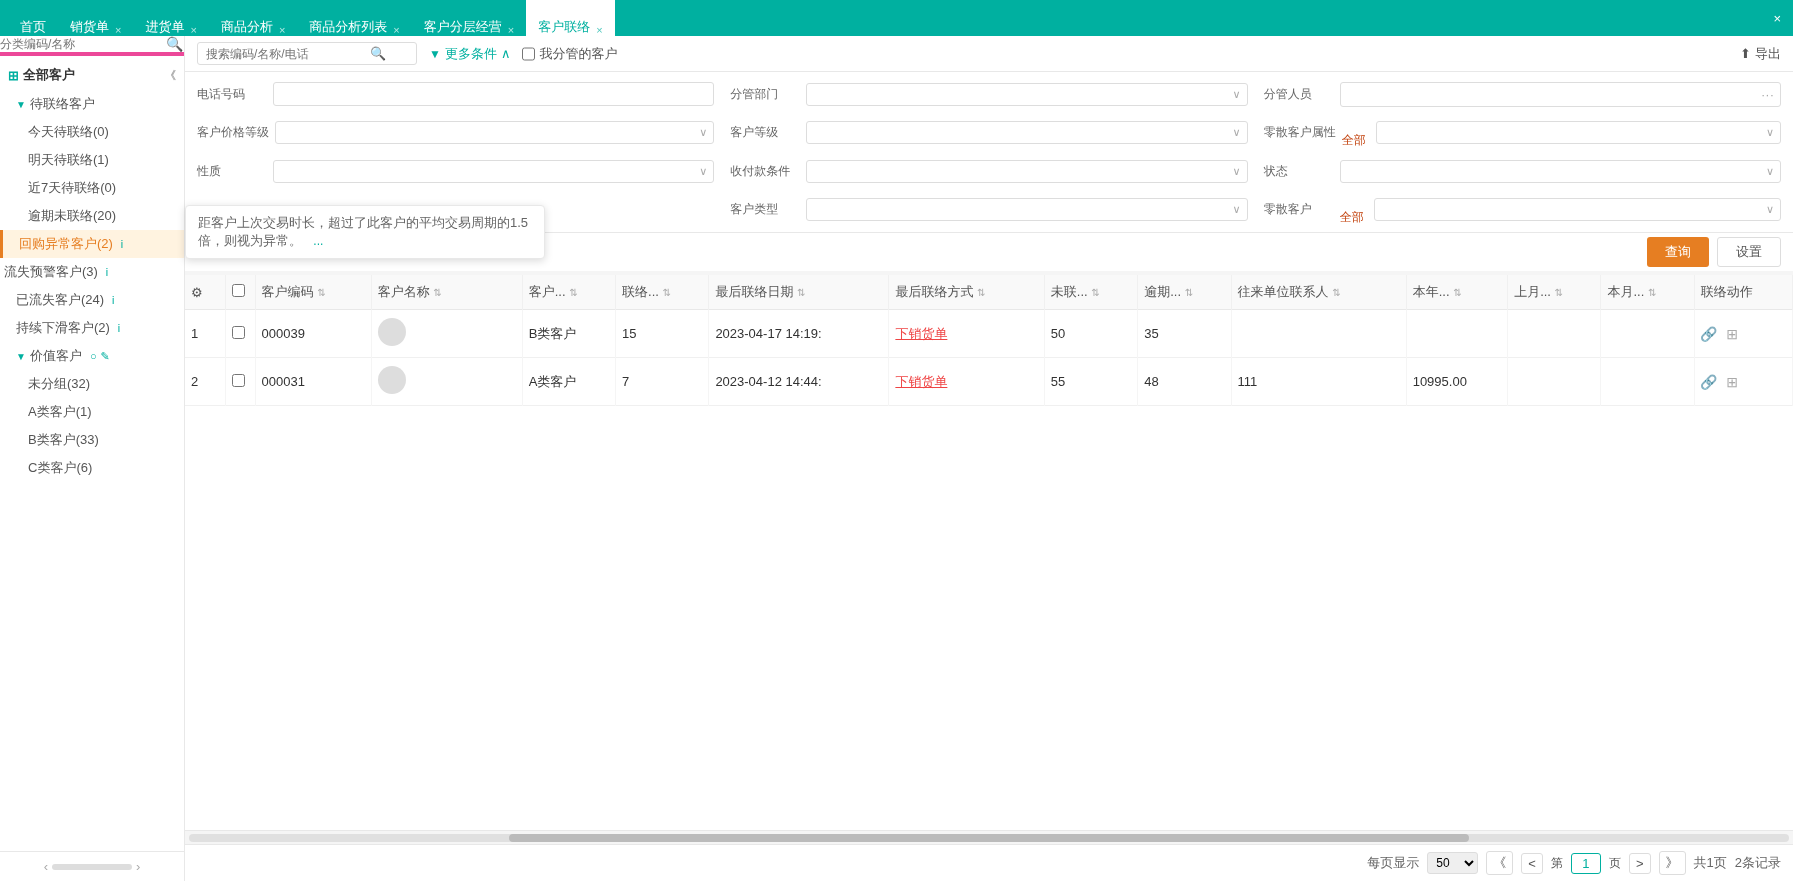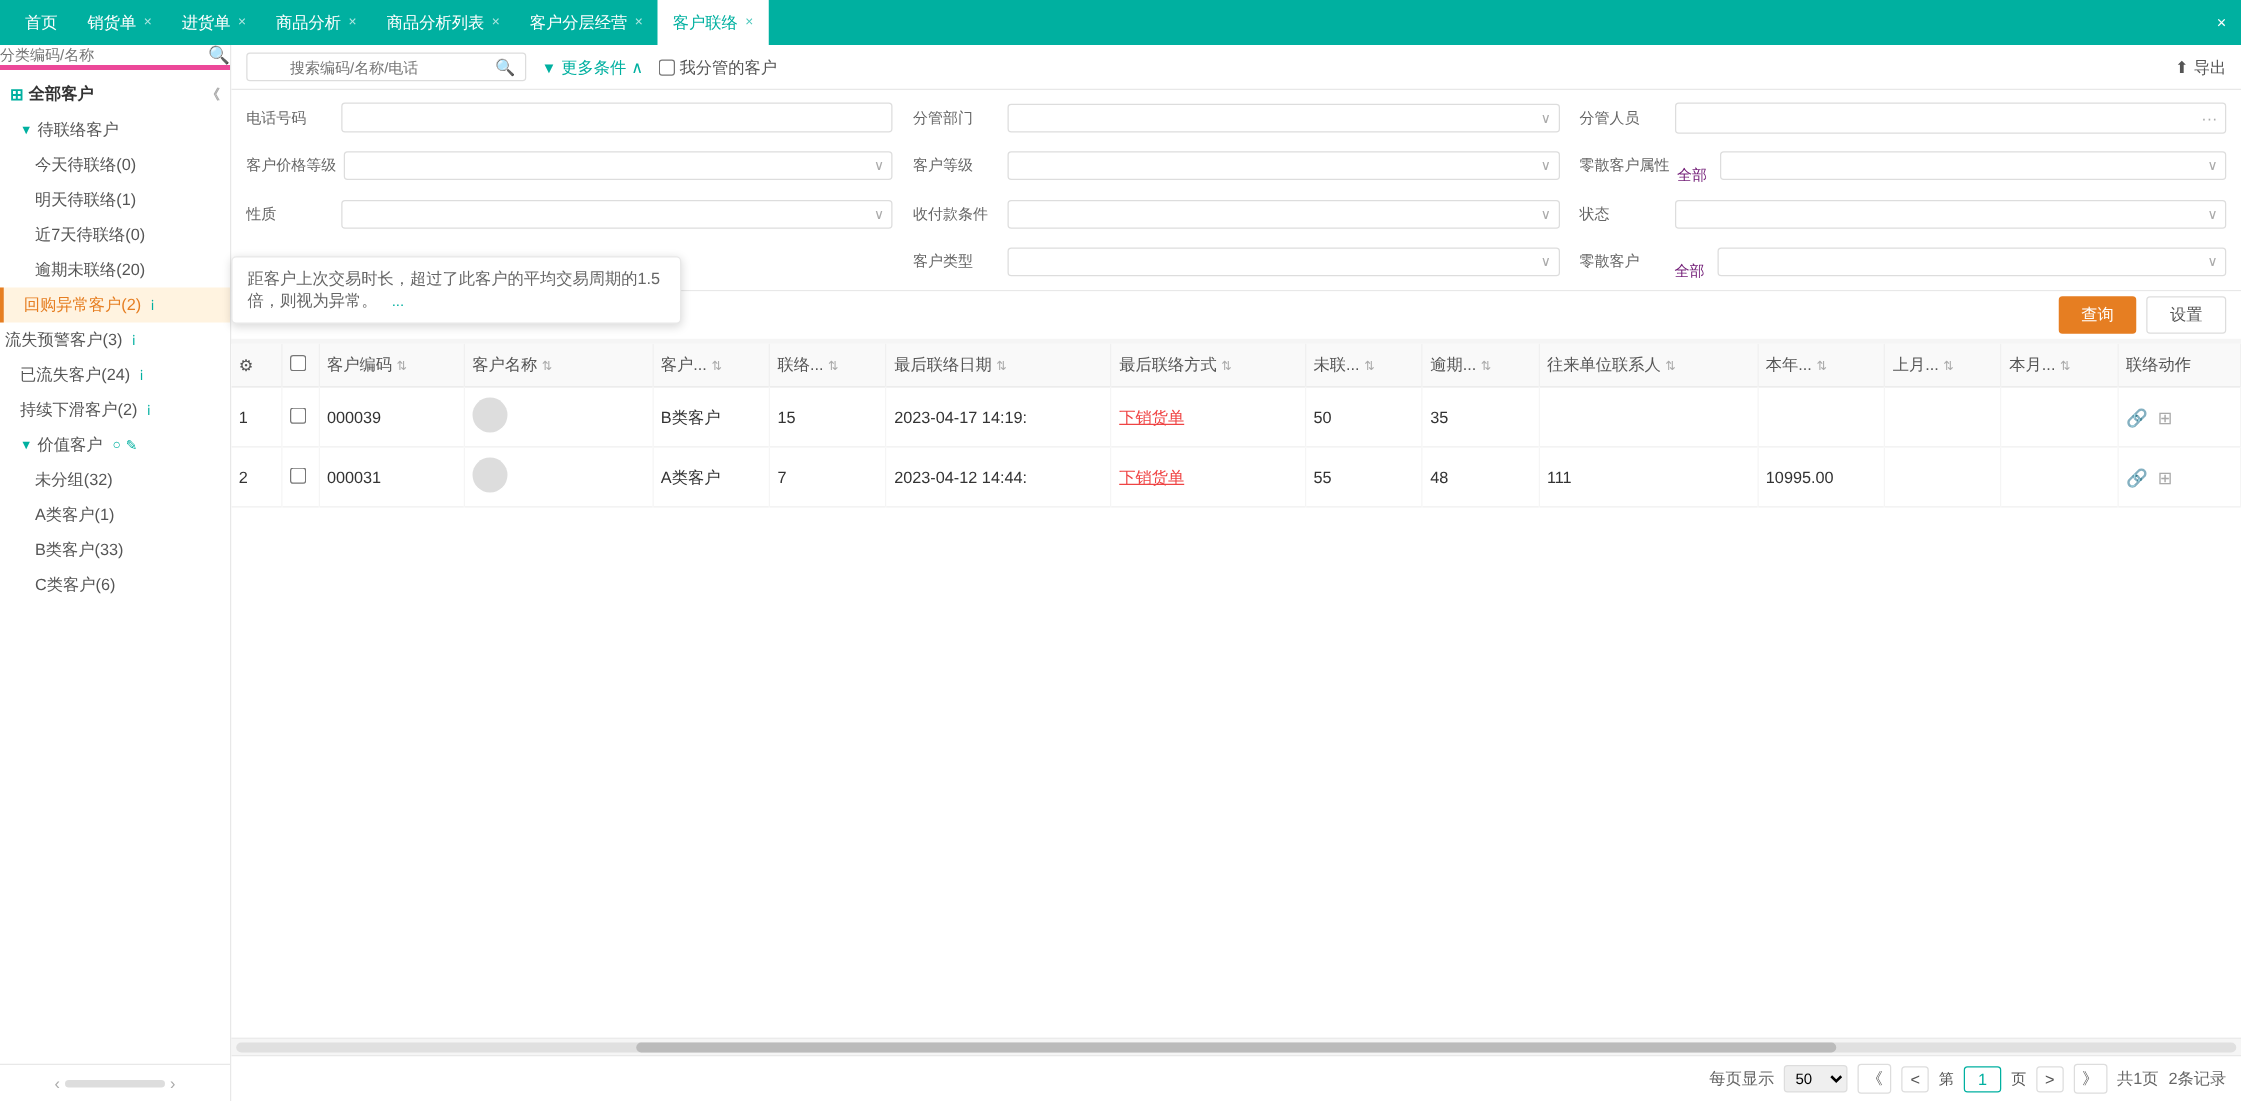--- a/index.html
+++ b/index.html
@@ -12,21 +12,21 @@
       display: flex;
       align-items: center;
       padding: 0 8px;
       color: #fff;
       position: relative;
     }
     .top-nav .nav-item {
       padding: 0 12px;
       height: 36px;
       display: flex;
-      align-items: center;
+      align-items: flex-end;
       cursor: pointer;
       font-size: 13px;
       white-space: nowrap;
     }
     .top-nav .nav-item.active {
       background: #fff;
       color: #00b0a0;
     }
     .top-nav .nav-item .close-x {
       margin-left: 6px;
@@ -180,21 +180,20 @@
       padding: 3px 8px;
       gap: 4px;
       min-width: 220px;
     }
     .filter-bar .search-input-wrap input {
       border: none;
       outline: none;
       font-size: 12px;
       color: #999;
       width: 160px;
-      margin-left: 26px;
     }
     .filter-bar .more-conditions {
       display: flex;
       align-items: center;
       gap: 4px;
       color: #00b0a0;
       cursor: pointer;
       font-size: 13px;
       white-space: nowrap;
     }
@@ -243,21 +242,21 @@
     .filter-input {
       flex: 1;
       border: 1px solid #ddd;
       border-radius: 3px;
       padding: 4px 6px;
       font-size: 12px;
       color: #555;
       outline: none;
     }
     .filter-inline-label {
-      color: #701a75;
+      color: #c2410c;
       font-size: 12px;
       white-space: nowrap;
       margin-top: 16px;
     }
 
     
     .action-row {
       display: flex;
       justify-content: flex-end;
       gap: 8px;

